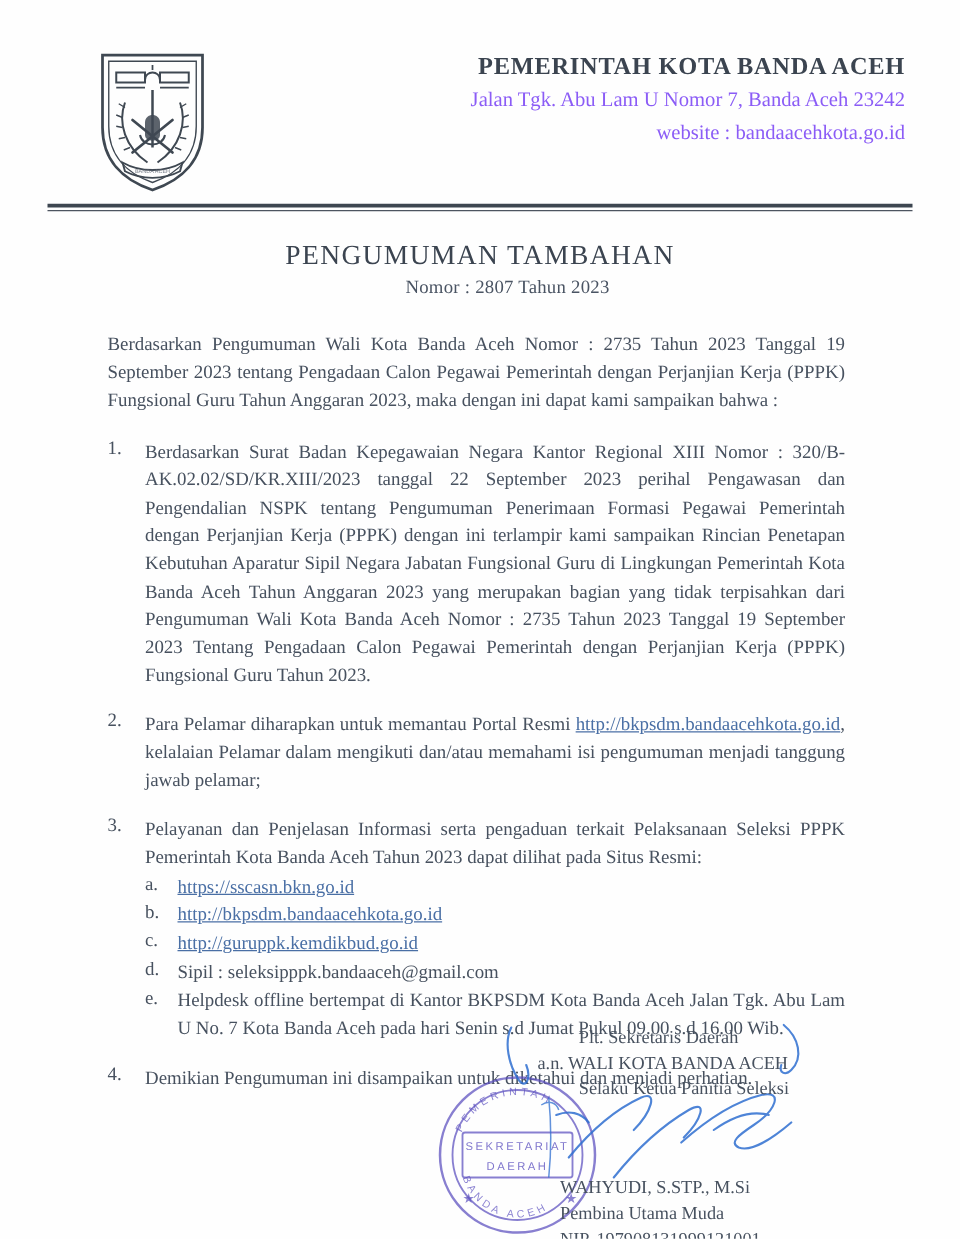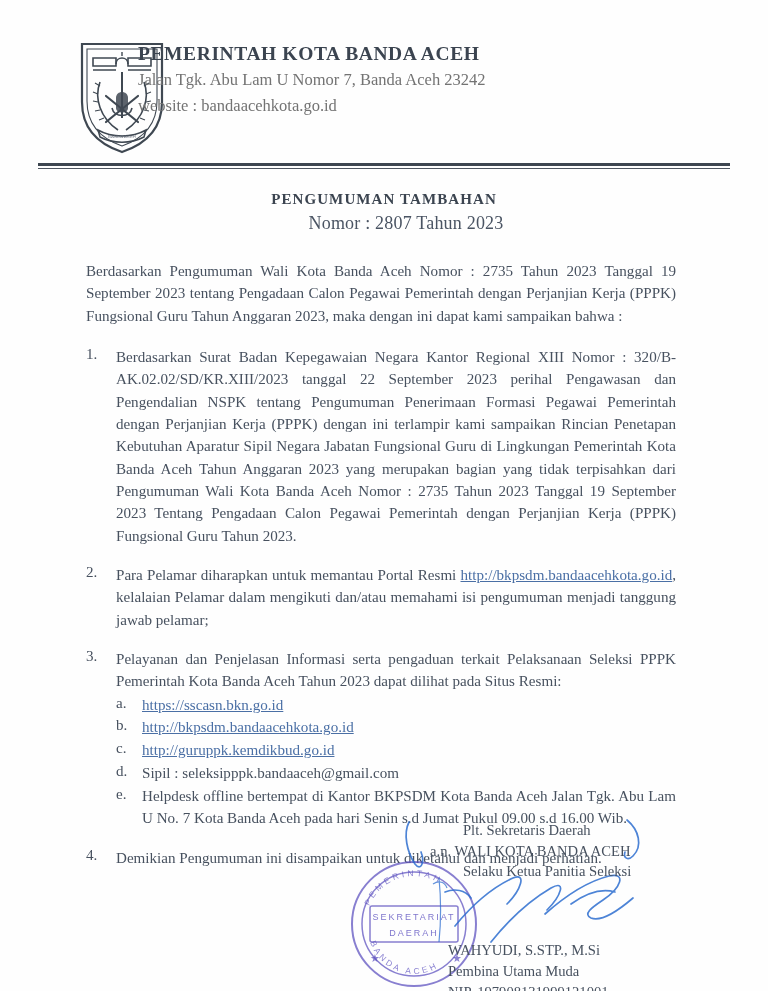--- a/index.html
+++ b/index.html
@@ -35,21 +35,21 @@
     width: 92px;
     min-width: 92px;
     height: 118px;
     margin-left: 32px;
     margin-top: 2px;
   }
   .crest svg { display: block; }
 
   .head-text {
     flex: 1;
-    text-align: left;
+    text-align: right;
     margin-left: -30px;
     padding-top: 6px;
   }
   .gov-line {
     font-size: 19.5px;
     font-weight: bold;
     letter-spacing: 0.6px;
     color: #3b4450;
     line-height: 1.25;
     white-space: nowrap;
@@ -58,21 +58,21 @@
     font-size: 29px;
     font-weight: bold;
     letter-spacing: 0.4px;
     color: #2e3640;
     line-height: 1.18;
     margin-top: 1px;
     white-space: nowrap;
   }
   .addr-line {
     font-size: 16.5px;
-    color: #737373;
+    color: #8b5cf6;
     line-height: 1.38;
     margin-top: 3px;
   }
 
   .rule-wrap {
     margin: 7px 38px 0 38px;
   }
   .rule-thick {
     height: 3px;
     background: #3d4650;
@@ -82,27 +82,27 @@
     background: #4d5560;
     margin-top: 2px;
   }
 
   
   .doc-title-block {
     text-align: center;
     margin-top: 22px;
   }
   .doc-title {
-    font-size: 15px;
-    font-weight: bold;
+    font-size: 22px;
+    font-weight: normal;
     letter-spacing: 1.1px;
     color: #3b4450;
   }
   .doc-number {
-    font-size: 18px;
+    font-size: 15px;
     color: #4a5463;
     margin-top: 5px;
     letter-spacing: 0.2px;
     padding-left: 44px;
   }
 
   
   .body-area {
     padding: 0 92px 0 86px;
     margin-top: 26px;

